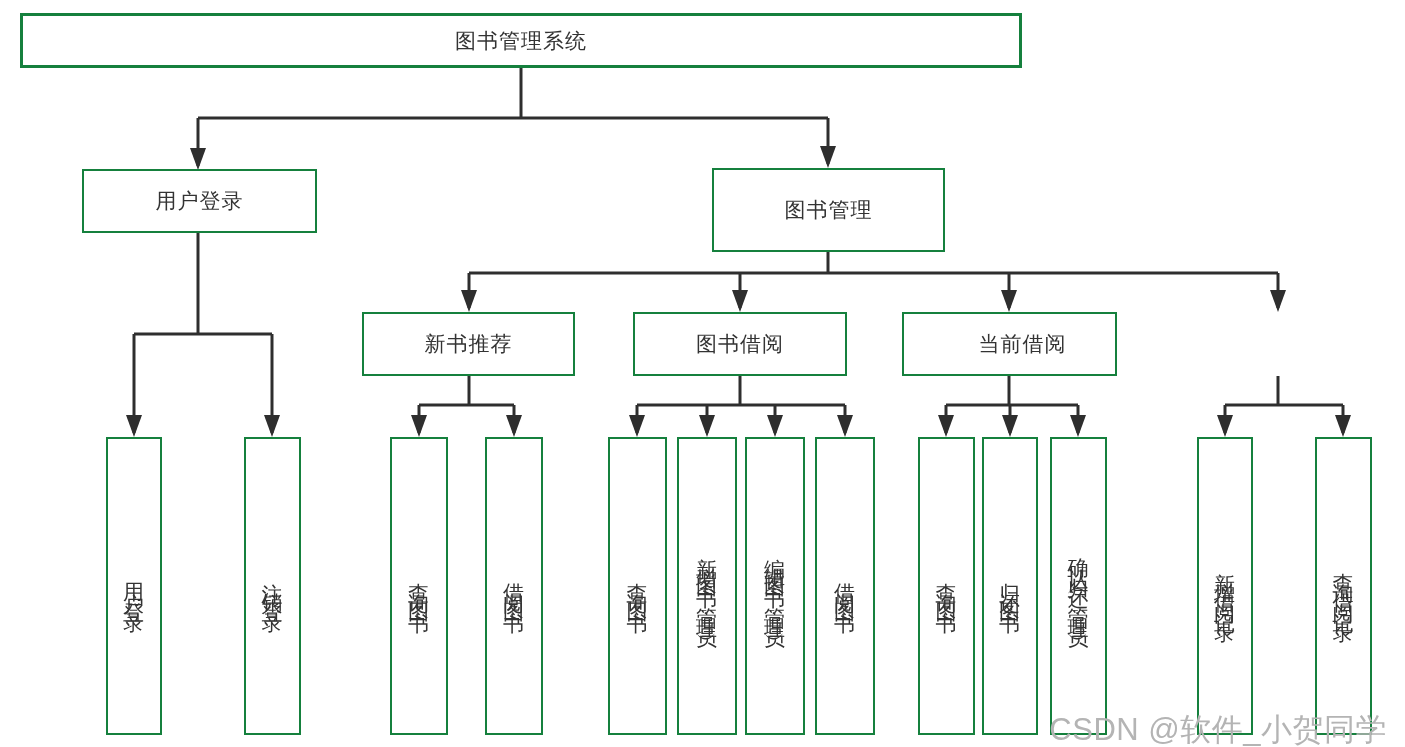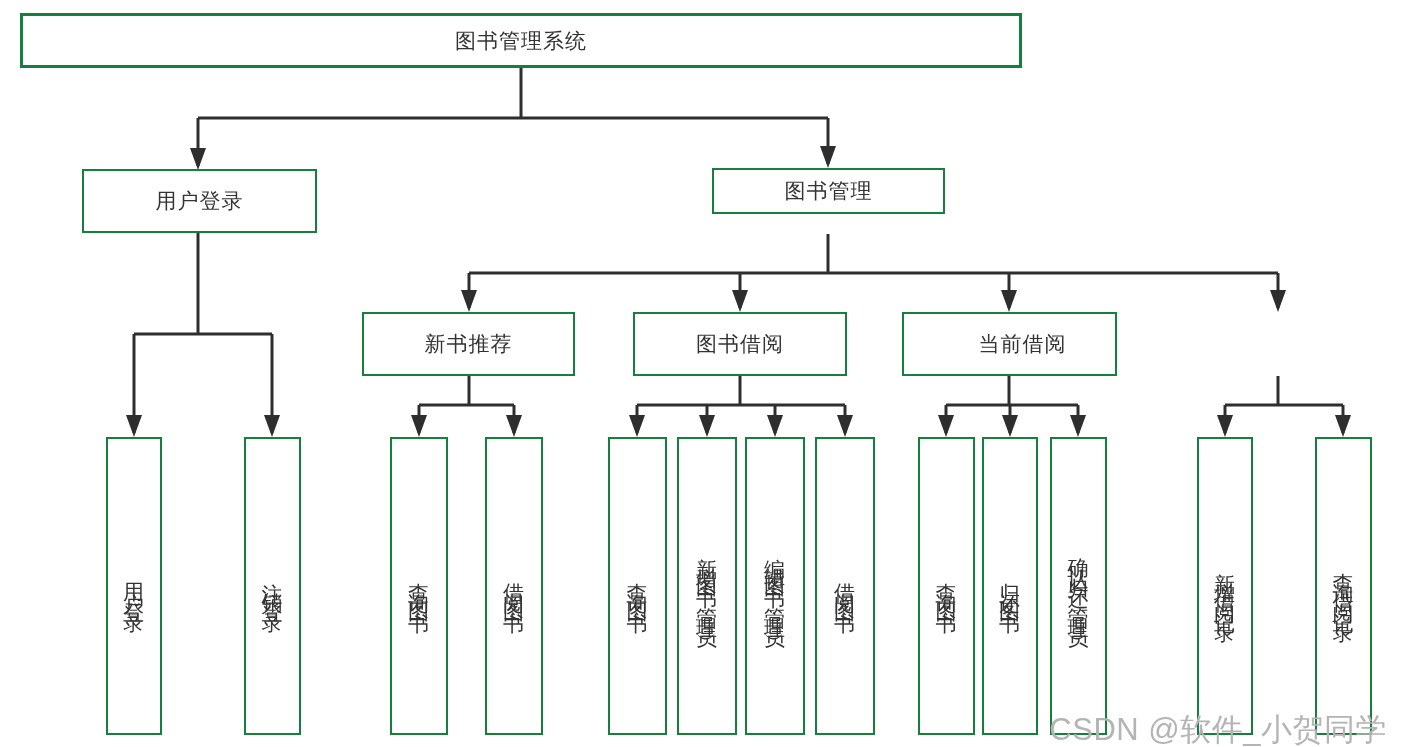--- a/index.html
+++ b/index.html
@@ -106,21 +106,21 @@
       <polygon points="1002,415 1018,415 1010,437"></polygon>
       <polygon points="1070,415 1086,415 1078,437"></polygon>
       <polygon points="1217,415 1233,415 1225,437"></polygon>
       <polygon points="1335,415 1351,415 1343,437"></polygon>
     </g>
   </svg>
 
   <div class="node hnode root" style="left:20px;top:13px;width:1002px;height:55px;">图书管理系统</div>
 
   <div class="node hnode" style="left:82px;top:169px;width:235px;height:64px;">用户登录</div>
-  <div class="node hnode" style="left:712px;top:168px;width:233px;height:46px;">图书管理</div>
+  <div class="node hnode" style="left:712px;top:168px;width:233px;height:84px;">图书管理</div>
 
   <div class="node hnode" style="left:633px;top:312px;width:214px;height:64px;">图书借阅</div>
   <div class="node hnode" style="left:362px;top:312px;width:213px;height:64px;">新书推荐</div>
   <div class="node hnode" style="left:902px;top:312px;width:215px;height:64px;padding-left:26px;">当前借阅</div>
 
   <div class="node vnode" style="left:106px;top:437px;width:56px;height:298px;">
     <span class="vtext">用户登录</span>
   </div>
   <div class="node vnode" style="left:244px;top:437px;width:57px;height:298px;">
     <span class="vtext">注销登录</span>

